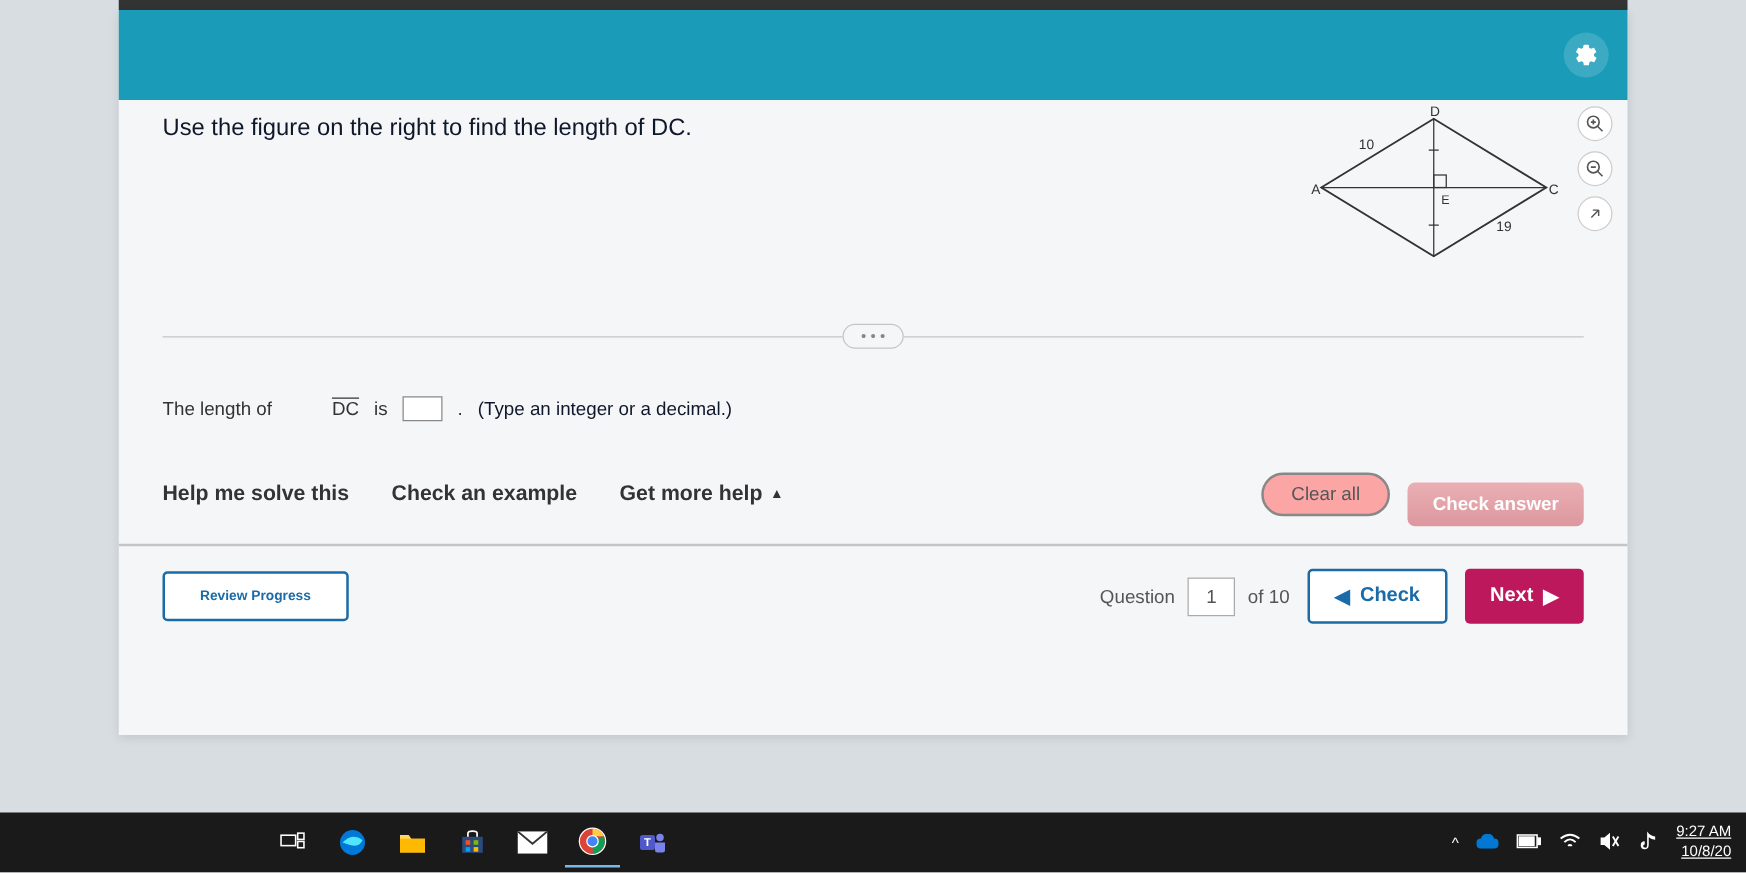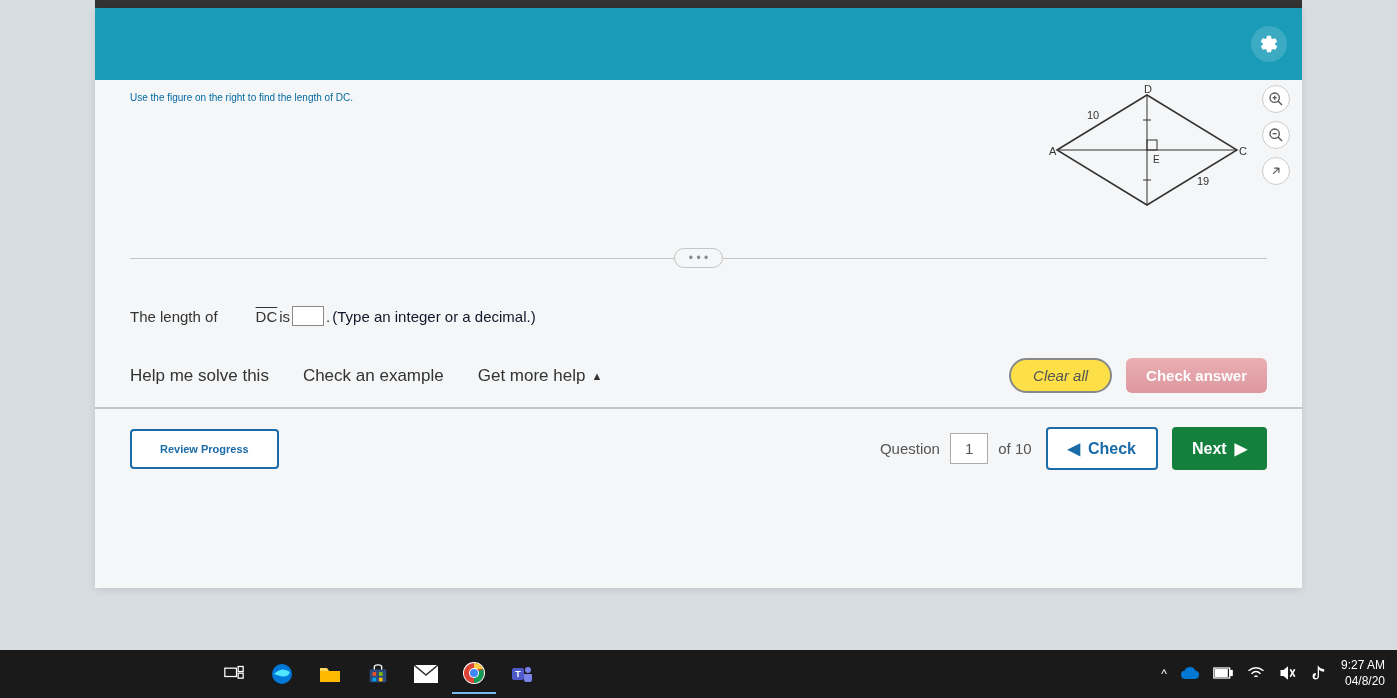--- a/index.html
+++ b/index.html
@@ -3,54 +3,54 @@
   <meta charset="utf-8">
   <style>
     * { margin: 0; padding: 0; box-sizing: border-box; }
     body { font-family: Arial, sans-serif; background: #d8dde2; width: 1397px; height: 698px; position: relative; overflow: hidden; }
     .main-container { background: #f5f6f7; margin: 0 95px; min-height: 580px; position: relative; box-shadow: 0 2px 8px rgba(0,0,0,0.1); }
     .top-partial { height: 8px; background: #333; margin: 0 95px; text-align: center; color: #888; font-size: 12px; overflow: hidden; }
     .header-band { background: #1a9cb8; height: 72px; position: relative; }
     .gear-btn { position: absolute; right: 15px; top: 18px; width: 36px; height: 36px; border-radius: 50%; background: rgba(255,255,255,0.15); display: flex; align-items: center; justify-content: center; cursor: pointer; }
     .gear-btn svg { width: 20px; height: 20px; fill: #fff; }
     .content-area { padding: 12px 35px 0 35px; position: relative; }
-    .question-text { font-size: 10px; color: #0369a1; margin-bottom: 8px; }
+    .question-text { font-size: 19px; color: #0f172a; margin-bottom: 8px; }
     .figure-zone { position: absolute; right: 55px; top: 5px; }
     .zoom-controls { position: absolute; right: 12px; top: 5px; display: flex; flex-direction: column; gap: 8px; }
     .zoom-btn { width: 28px; height: 28px; border-radius: 50%; background: #fff; border: 1px solid #ccc; display: flex; align-items: center; justify-content: center; cursor: pointer; }
     .rhombus-figure { width: 200px; height: 130px; position: relative; }
     .rhombus-figure svg { width: 100%; height: 100%; }
     .divider-row { display: flex; align-items: center; margin-top: 145px; }
     .divider-line { flex: 1; height: 1px; background: #c5c5c5; }
     .divider-pill { border: 1px solid #c5c5c5; border-radius: 12px; padding: 2px 14px; font-size: 12px; color: #888; cursor: pointer; }
-    .answer-row { margin-top: 38px; font-size: 15px; color: #333; display: flex; align-items: center; gap: 2px; }
+    .answer-row { margin-top: 38px; font-size: 15px; color: #333; display: flex; align-items: center; gap: 12px; }
     .overline { text-decoration: overline; margin-left: 36px; }
     .answer-input { width: 32px; height: 20px; border: 1px solid #888; background: #fff; }
     .hint-text { color: #0f172a; }
     .help-bar { display: flex; align-items: center; justify-content: space-between; margin-top: 32px; padding-bottom: 14px; }
     .help-links { display: flex; gap: 34px; align-items: center; }
-    .help-link { font-size: 17px; font-weight: normal; color: #333; cursor: pointer; display: flex; align-items: center; gap: 6px; }
+    .help-link { font-size: 17px; font-weight: bold; color: #333; cursor: pointer; display: flex; align-items: center; gap: 6px; }
     .caret-up { font-size: 11px; }
     .action-buttons { display: flex; gap: 14px; align-items: center; }
-    .btn-clear { border: 2px solid #888; background: #fde047; color: #555; padding: 7px 22px; border-radius: 22px; font-size: 15px; font-weight: 500; cursor: pointer; font-style: italic; }
-    .btn-check { background: linear-gradient(to bottom, #e8a3a8, #d98790); color: #fff; padding: 9px 20px; border-radius: 6px; font-size: 15px; font-weight: bold; border: none; cursor: pointer; opacity: 0.85; }
+    .btn-clear { border: 2px solid #888; background: #fca5a5; color: #555; padding: 7px 22px; border-radius: 22px; font-size: 15px; font-weight: 500; cursor: pointer; }
+    .btn-check { background: linear-gradient(to bottom, #e8a3a8, #d98790); color: #fff; padding: 9px 20px; border-radius: 6px; font-size: 15px; font-weight: bold; border: none; cursor: pointer; opacity: 0.85; margin-top: 17px; }
     .bottom-bar { border-top: 2px solid #c5c5c5; padding: 18px 35px; display: flex; align-items: center; justify-content: space-between; }
     .btn-review { border: 2px solid #1a6ba8; background: #fff; color: #1a6ba8; padding: 12px 28px; border-radius: 4px; font-size: 11px; font-weight: bold; cursor: pointer; }
     .nav-cluster { display: flex; gap: 14px; }
     .question-counter { display: flex; align-items: center; gap: 10px; color: #555; font-size: 15px; }
     .question-num { border: 1px solid #aaa; padding: 6px 14px; background: #fff; }
     .btn-nav { padding: 10px 20px; border-radius: 4px; font-size: 16px; font-weight: bold; cursor: pointer; display: flex; align-items: center; gap: 8px; }
     .btn-back { border: 2px solid #1a6ba8; background: #fff; color: #1a6ba8; }
-    .btn-next { border: none; background: #15803d; color: #fff; }
+    .btn-next { border: none; background: #be185d; color: #fff; }
     .taskbar { position: absolute; bottom: 0; left: 0; right: 0; height: 48px; background: #1a1a1a; display: flex; align-items: center; justify-content: space-between; padding: 0 12px; }
     .taskbar-left { display: flex; align-items: center; gap: 4px; margin-left: 200px; }
     .taskbar-icon { width: 44px; height: 40px; display: flex; align-items: center; justify-content: center; cursor: pointer; }
     .taskbar-right { display: flex; align-items: center; gap: 14px; color: #fff; font-size: 12px; }
     .sys-icon { cursor: pointer; }
-    .clock { text-align: right; line-height: 1.3; }
+    .clock { text-align: right; line-height: 1.3; text-decoration: underline; }
   </style>
 </head>
 <body>
 
 <div class="top-partial"></div>
 
 <div class="main-container">
   <div class="header-band">
     <div class="gear-btn">
       <svg viewBox="0 0 24 24">
@@ -244,16 +244,16 @@
           <line x1="21" y1="5" x2="15" y2="15" stroke="#fff" stroke-width="2"></line>
         </svg>
     </span>
     <span class="sys-icon">
       <svg width="16" height="18" viewBox="0 0 24 28" fill="#fff">
           <path d="M12,2 L12,18 Q12,24 7,24 Q2,24 2,19 Q2,14 7,14 L7,18 Q5,18 5,20 Q5,22 8,22 Q10,22 10,18 L10,2 Q14,8 20,8 L20,12 Q15,12 12,9"></path>
         </svg>
     </span>
     <div class="clock">
       <div>9:27 AM</div>
-      <div>04/8/20</div>
+      <div>10/8/20</div>
     </div>
   </div>
 </div>
 
 </body></html>

